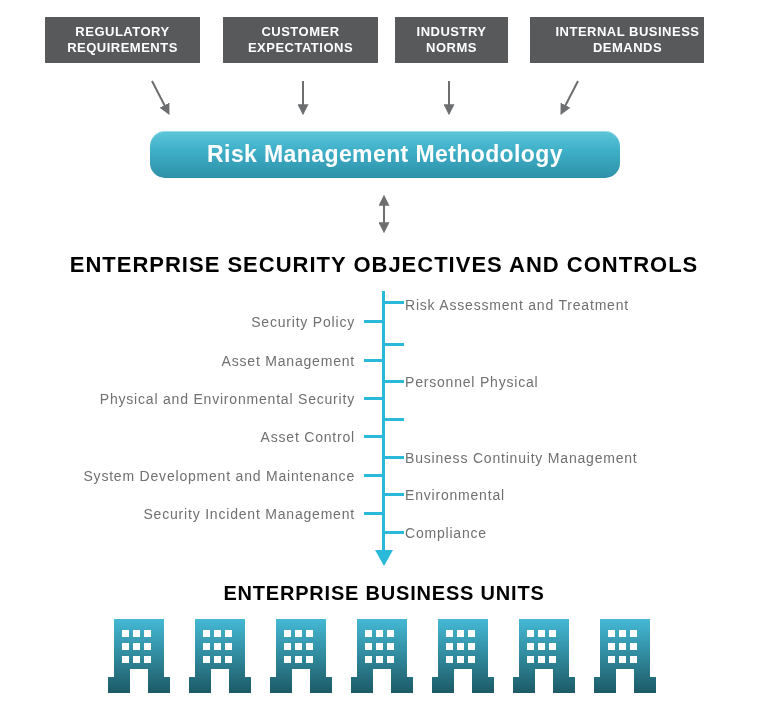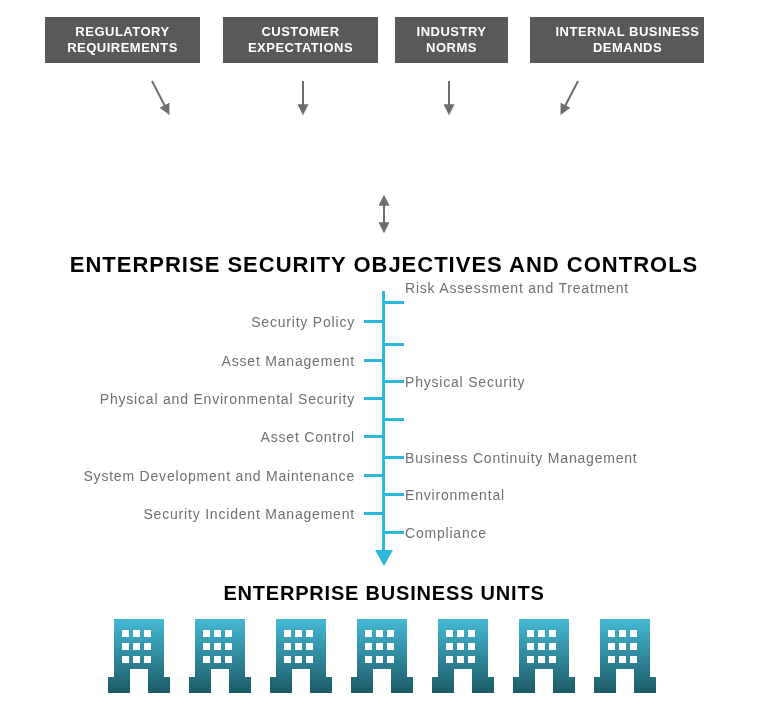--- a/index.html
+++ b/index.html
@@ -68,20 +68,21 @@
         <path d="M0 0 L10 5 L0 10 Z" fill="#6d6e70"></path>
       </marker>
     </defs>
     <line x1="152" y1="81" x2="168" y2="112" stroke="#6d6e70" stroke-width="2" marker-end="url(#arr)"></line>
     <line x1="303" y1="81" x2="303" y2="112" stroke="#6d6e70" stroke-width="2" marker-end="url(#arr)"></line>
     <line x1="449" y1="81" x2="449" y2="112" stroke="#6d6e70" stroke-width="2" marker-end="url(#arr)"></line>
     <line x1="578" y1="81" x2="562" y2="112" stroke="#6d6e70" stroke-width="2" marker-end="url(#arr)"></line>
     <line x1="384" y1="198" x2="384" y2="230" stroke="#6d6e70" stroke-width="2" marker-start="url(#arr)" marker-end="url(#arr)"></line>
   </svg>
 
+  <div class="pill">Risk Management Methodology</div>
 
   <div class="sec-title controls">ENTERPRISE SECURITY OBJECTIVES AND CONTROLS</div>
 
   <div class="vline"></div>
   <div class="vline-arrow"></div>
 
   <div class="tick tl" style="top:320px"></div>
   <div class="tick tl" style="top:359px"></div>
   <div class="tick tl" style="top:397px"></div>
   <div class="tick tl" style="top:435px"></div>
@@ -89,22 +90,22 @@
   <div class="tick tl" style="top:512px"></div>
 
   <div class="tick tr" style="top:301px"></div>
   <div class="tick tr" style="top:343px"></div>
   <div class="tick tr" style="top:380px"></div>
   <div class="tick tr" style="top:418px"></div>
   <div class="tick tr" style="top:456px"></div>
   <div class="tick tr" style="top:493px"></div>
   <div class="tick tr" style="top:531px"></div>
 
-  <div class="ctrl right" style="top:279px">Risk Assessment and Treatment</div>
-  <div class="ctrl right" style="top:373px">Physical Security</div>
+  <div class="ctrl right" style="top:296px">Risk Assessment and Treatment</div>
+  <div class="ctrl right" style="top:373px">Personnel Physical</div>
   <div class="ctrl right" style="top:449px">Business Continuity Management</div>
   <div class="ctrl right" style="top:486px">Environmental</div>
   <div class="ctrl right" style="top:524px">Compliance</div>
 
   <div class="ctrl left" style="top:313px">Security Policy</div>
   <div class="ctrl left" style="top:352px">Asset Management</div>
   <div class="ctrl left" style="top:390px">Physical and Environmental Security</div>
   <div class="ctrl left" style="top:428px">Asset Control</div>
   <div class="ctrl left" style="top:467px">System Development and Maintenance</div>
   <div class="ctrl left" style="top:505px">Security Incident Management</div>

